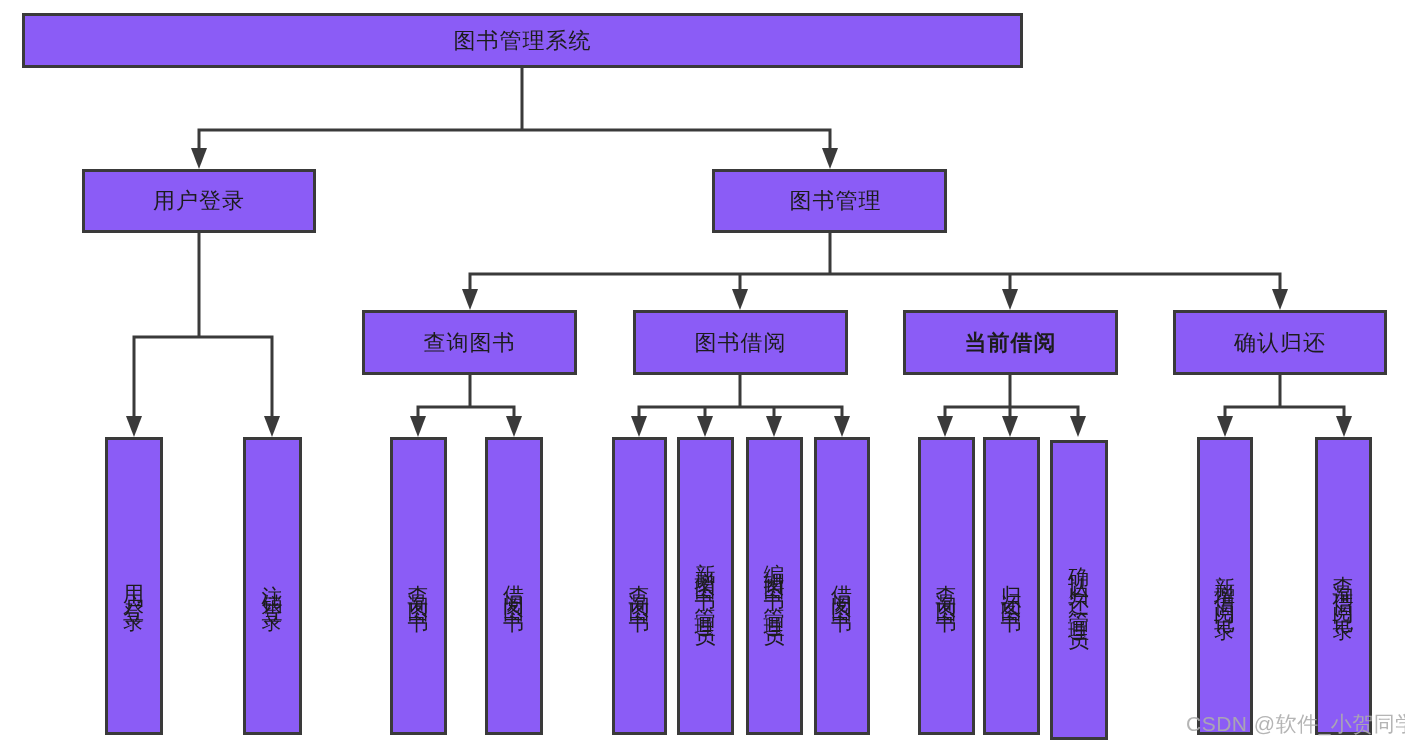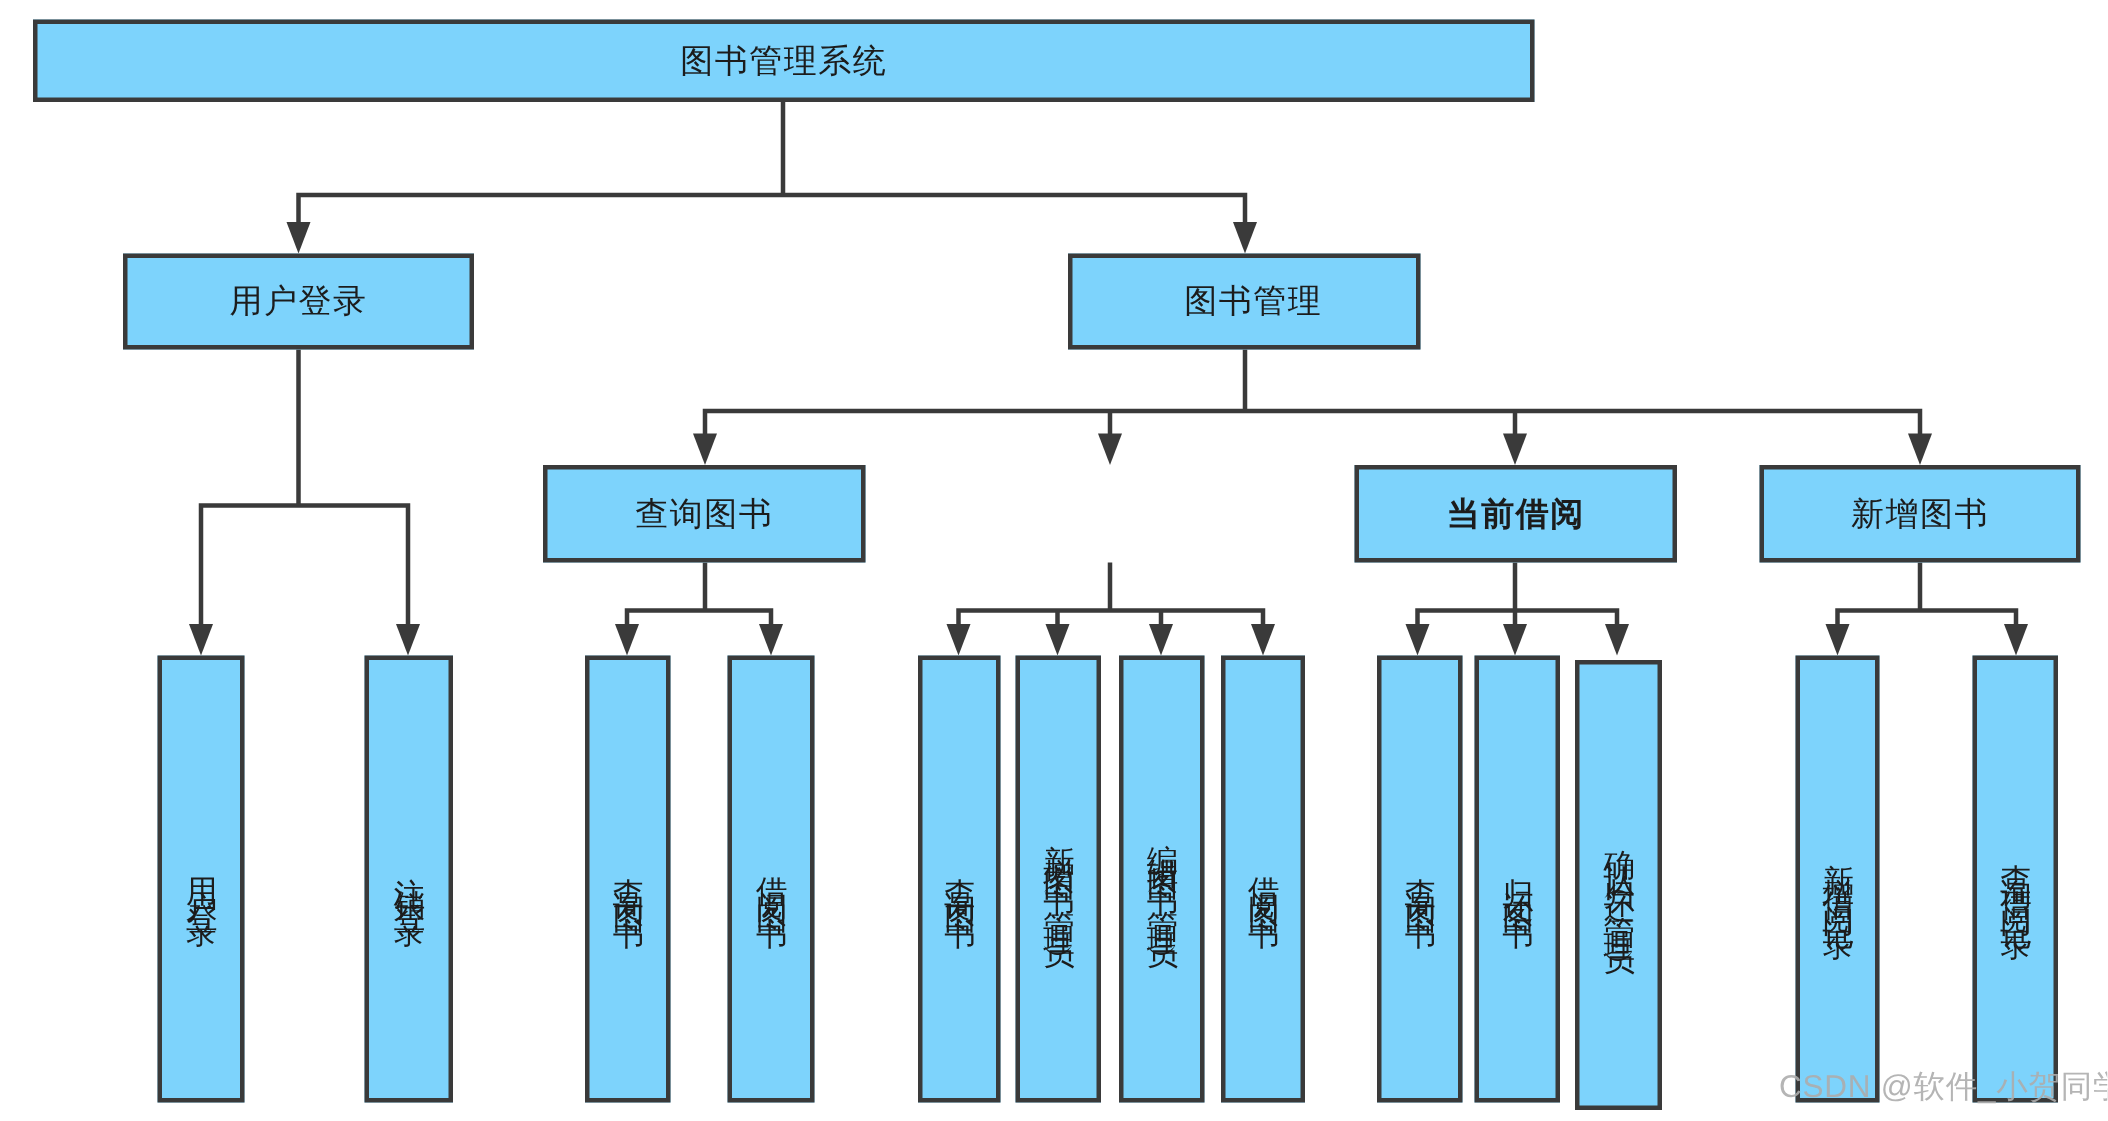--- a/index.html
+++ b/index.html
@@ -26,21 +26,21 @@
     stroke-width: 3;
     fill: none;
   }
   .wires polygon {
     fill: #3a3a3a;
     stroke: none;
   }
   .box {
     position: absolute;
     box-sizing: border-box;
-    background: #7dd3fc;
+    background: #8b5cf6;
     border: 3px solid #3a3a3a;
     display: flex;
     align-items: center;
     justify-content: center;
     z-index: 2;
   }
   .box.h span {
     font-size: 22px;
     color: #1c1c1c;
     letter-spacing: 1px;
@@ -115,25 +115,28 @@
   <div class="box h" style="left:82px; top:169px; width:234px; height:64px;">
     <span>用户登录</span>
   </div>
   <div class="box h" style="left:712px; top:169px; width:235px; height:64px;padding-left:12px;">
     <span>图书管理</span>
   </div>
 
   <div class="box h" style="left:362px; top:310px; width:215px; height:65px;">
     <span>查询图书</span>
   </div>
+  <div class="box h" style="left:633px; top:310px; width:215px; height:65px;">
+    <span>图书借阅</span>
+  </div>
   <div class="box h" style="left:903px; top:310px; width:215px; height:65px;font-weight:bold;">
     <span>当前借阅</span>
   </div>
   <div class="box h" style="left:1173px; top:310px; width:214px; height:65px;">
-    <span>新增图书</span>
+    <span>确认归还</span>
   </div>
 
   <div class="box v" style="left:105px; top:437px; width:58px; height:298px;">
     <span>用户登录</span>
   </div>
   <div class="box v" style="left:243px; top:437px; width:59px; height:298px;">
     <span>注销登录</span>
   </div>
 
   <div class="box v" style="left:390px; top:437px; width:57px; height:298px;">

